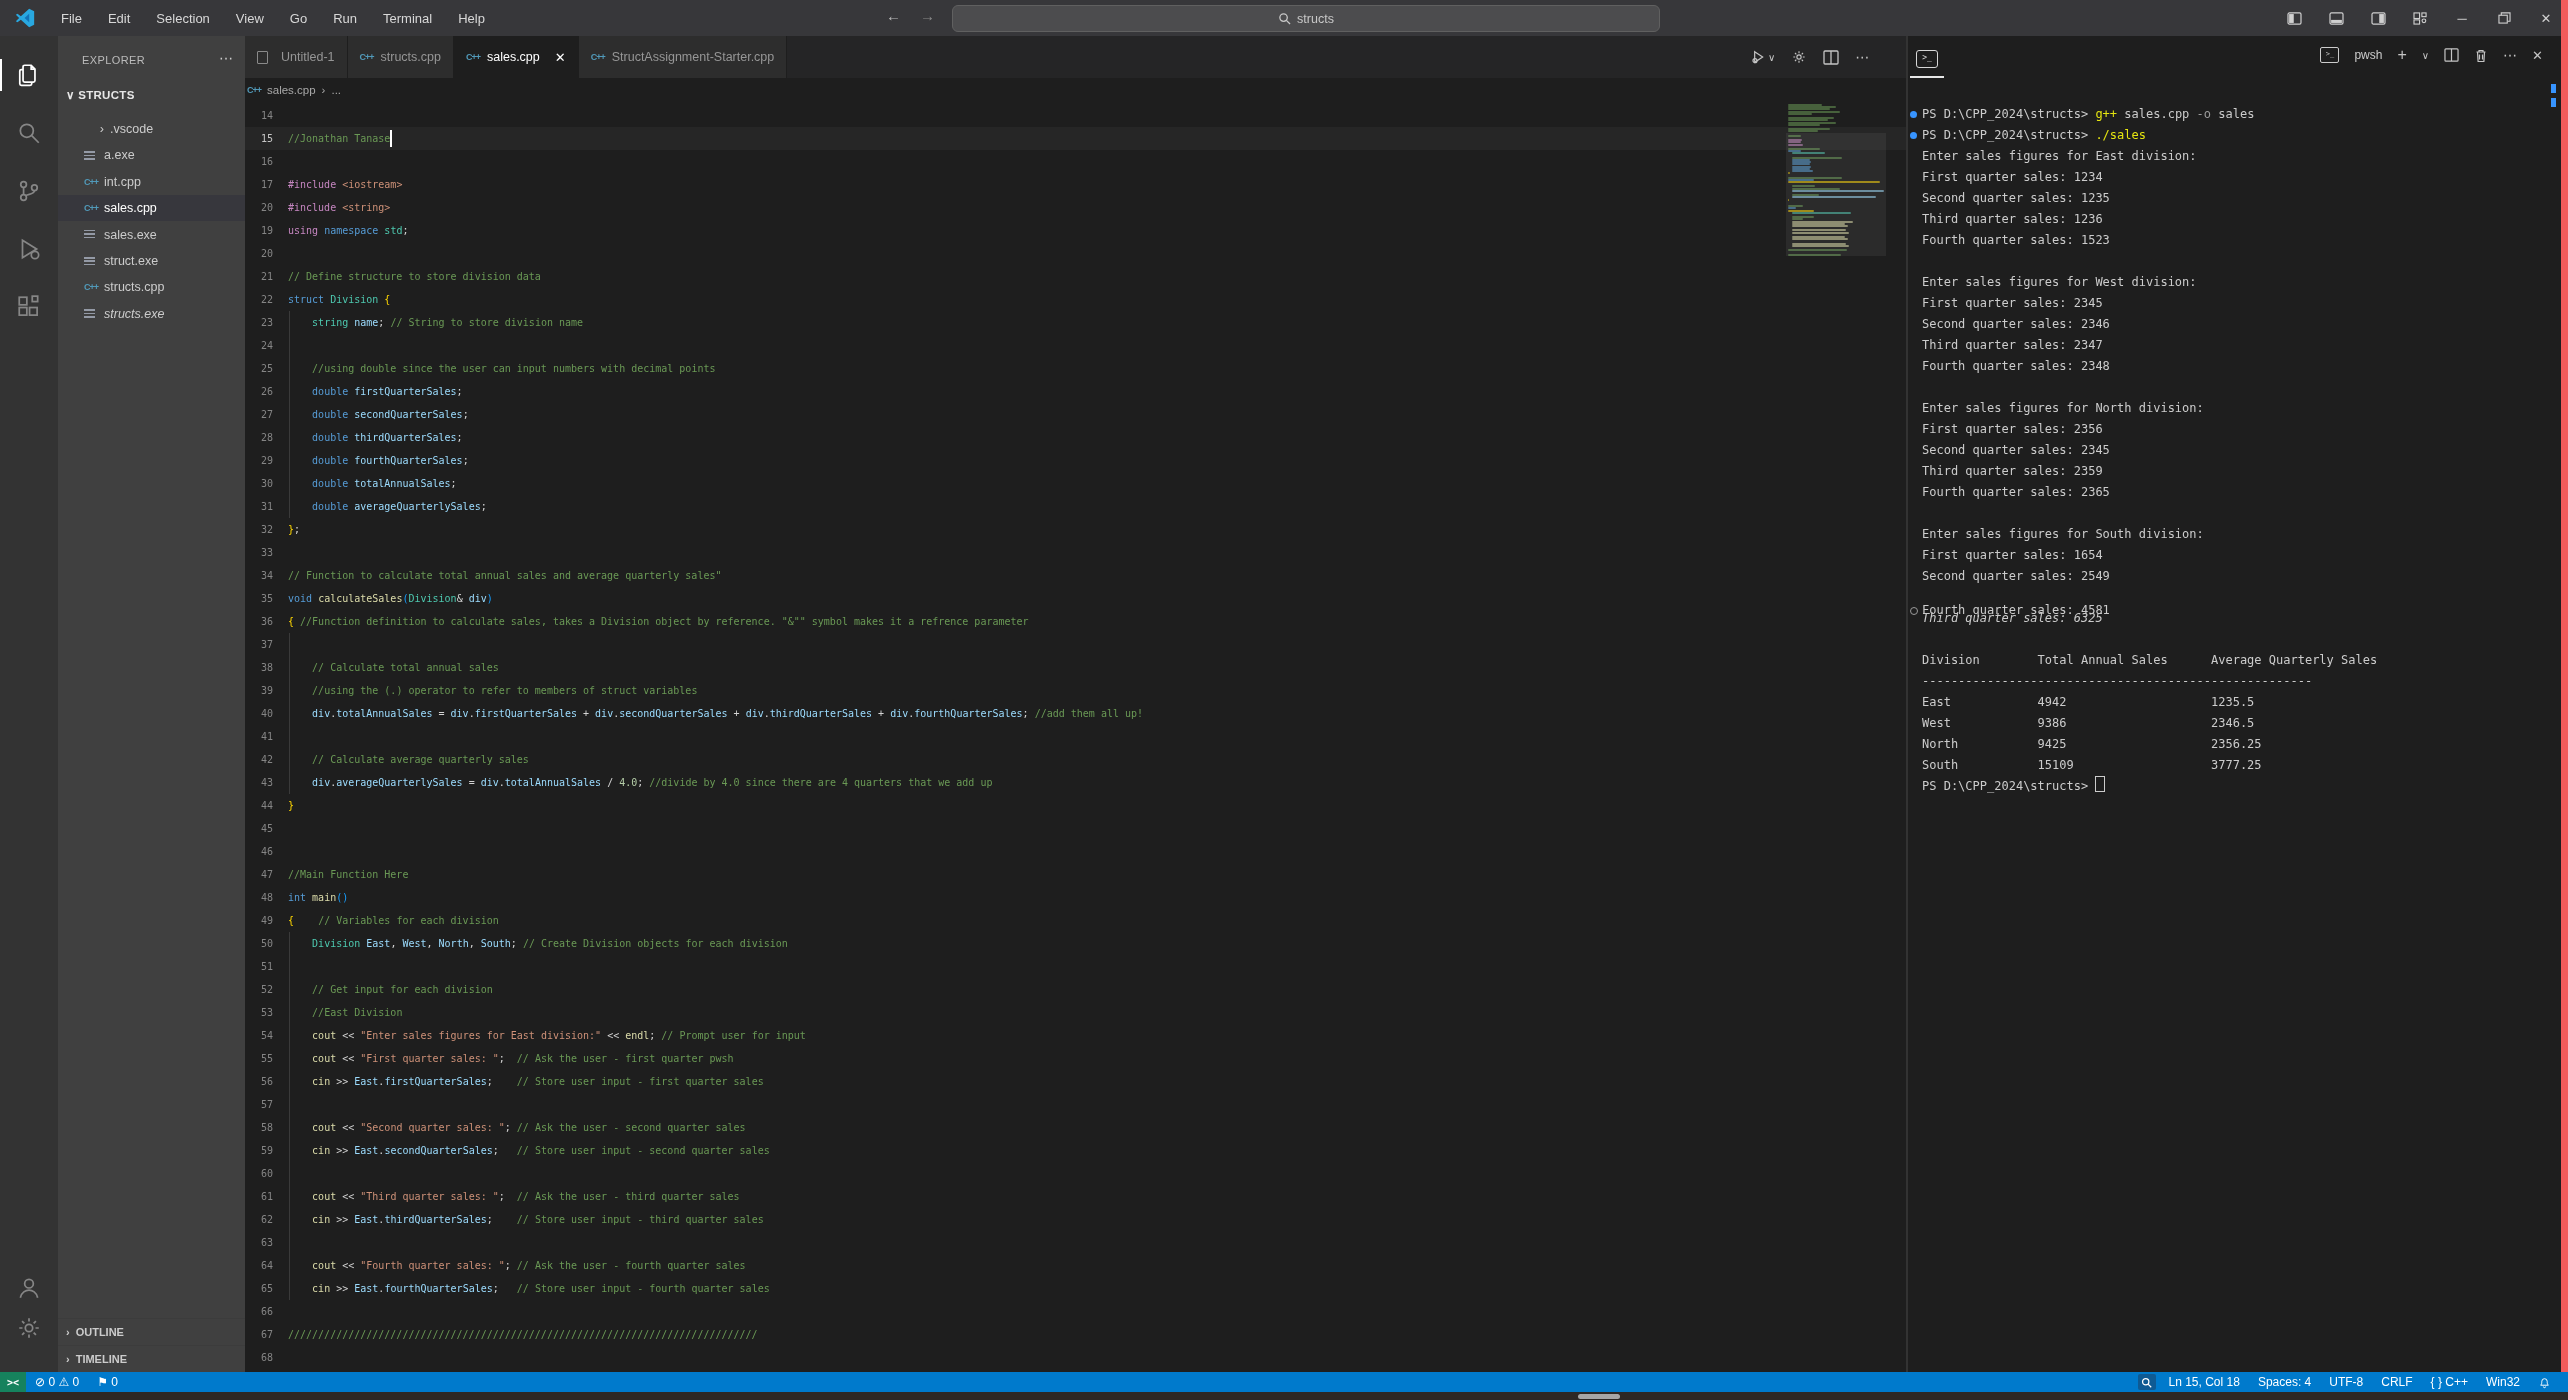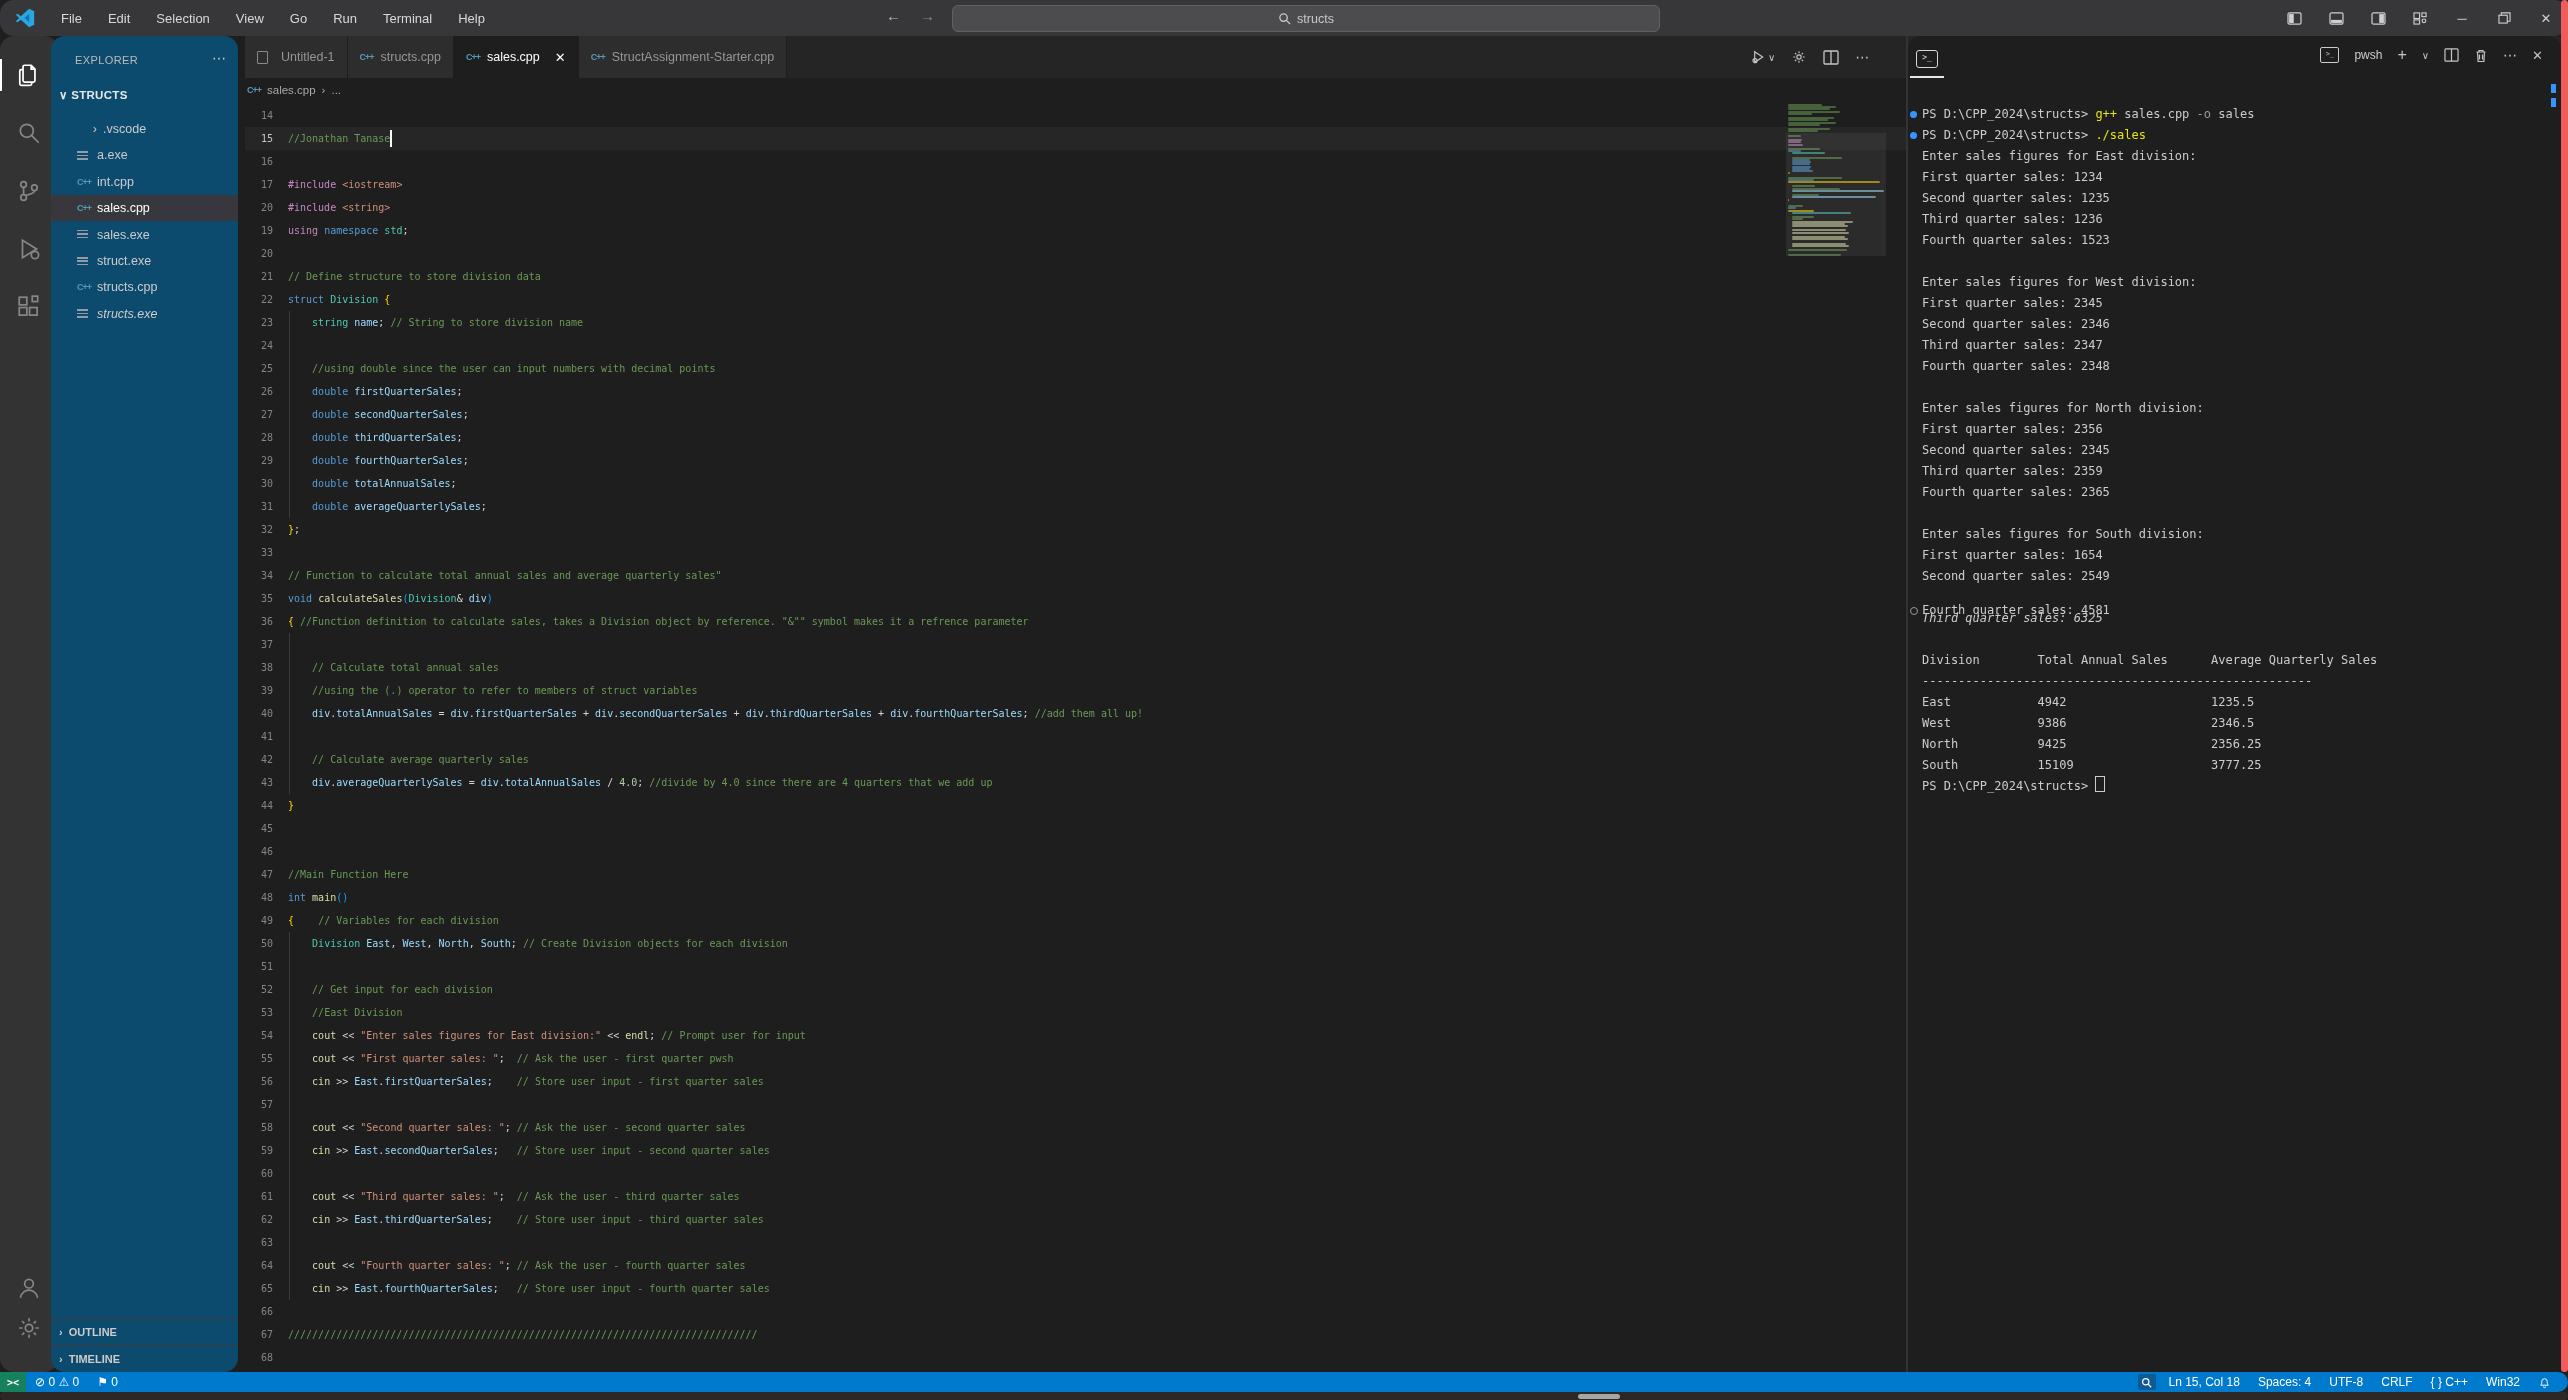--- a/index.html
+++ b/index.html
@@ -1,38 +1,38 @@
 <!DOCTYPE html>
 <html><head>
 <meta charset="utf-8">
 <style>
   html,body{margin:0;padding:0;background:#1e1e1e;}
   #app{position:relative;width:2568px;height:1400px;overflow:hidden;
        font-family:"Liberation Sans",sans-serif;color:#cccccc;
        -webkit-font-smoothing:antialiased;}
-  .abs{position:absolute;border-radius:14px;}
+  .abs{position:absolute;}
   
   #titlebar{left:0;top:0;width:2568px;height:36px;background:#37373a;display:flex;align-items:center;}
   #vscode-logo{position:absolute;left:14px;top:8px;width:22px;height:20px;}
   #menu-bar{position:absolute;left:48px;top:0;height:36px;display:flex;align-items:center;}
   .menu-item{padding:0 13px;font-size:13px;color:#d8d8d8;cursor:default;}
   .nav-arrow{position:absolute;top:7px;font-size:15px;color:#bbbbbb;}
   #search-box{position:absolute;left:952px;top:5px;width:706px;height:25px;background:#4c4c4e;
      border:1px solid #606060;border-radius:6px;display:flex;align-items:center;justify-content:center;
      font-size:12.5px;color:#c8c8c8;gap:6px;}
   #win-controls{position:absolute;right:14px;top:0;height:36px;display:flex;align-items:center;gap:26px;}
   .wc{width:16px;height:16px;display:flex;align-items:center;justify-content:center;color:#d0d0d0;font-size:13px;}
   
   #activitybar{left:0;top:36px;width:58px;height:1336px;background:#333333;}
   .act-ico{position:absolute;left:13px;width:32px;height:32px;display:flex;align-items:center;justify-content:center;}
   .act-ico svg{stroke:#868686;fill:none;stroke-width:1.6;}
   .act-ico.active svg{stroke:#ffffff;}
   .act-ico.active::before{content:"";position:absolute;left:-13px;top:0;width:2px;height:32px;background:#ffffff;}
   
-  #sidebar{left:51px;top:36px;width:187px;height:1336px;background:#0c4a6e;font-size:12.5px;}
+  #sidebar{left:58px;top:36px;width:187px;height:1336px;background:#404040;font-size:12.5px;}
   #sidebar-header{position:absolute;left:24px;top:18px;font-size:11px;color:#bbbbbb;letter-spacing:.4px;}
   #sidebar-more{position:absolute;right:12px;top:14px;color:#cccccc;font-size:14px;}
   #section-structs{position:absolute;left:8px;top:52px;font-weight:bold;font-size:11.5px;color:#e7e7e7;letter-spacing:.3px;}
   .file-row{position:absolute;left:0;width:187px;height:26px;display:flex;align-items:center;color:#cccccc;}
   .file-row.selected{background:#37373d;color:#ffffff;}
   .file-row .chev{width:46px;text-align:right;padding-right:6px;color:#cccccc;}
   .cpp-ico{display:inline-block;width:20px;margin-left:26px;color:#519aba;font-weight:bold;font-size:9px;letter-spacing:-1px;}
   .exe-ico{display:inline-block;width:11px;height:9px;margin-left:26px;margin-right:9px;
      background:repeating-linear-gradient(#949aa6 0 1.5px,transparent 1.5px 3.5px);}
   .file-ico{display:inline-block;width:9px;height:11px;margin-right:6px;border:1px solid #8a8a8a;border-radius:1px;}

